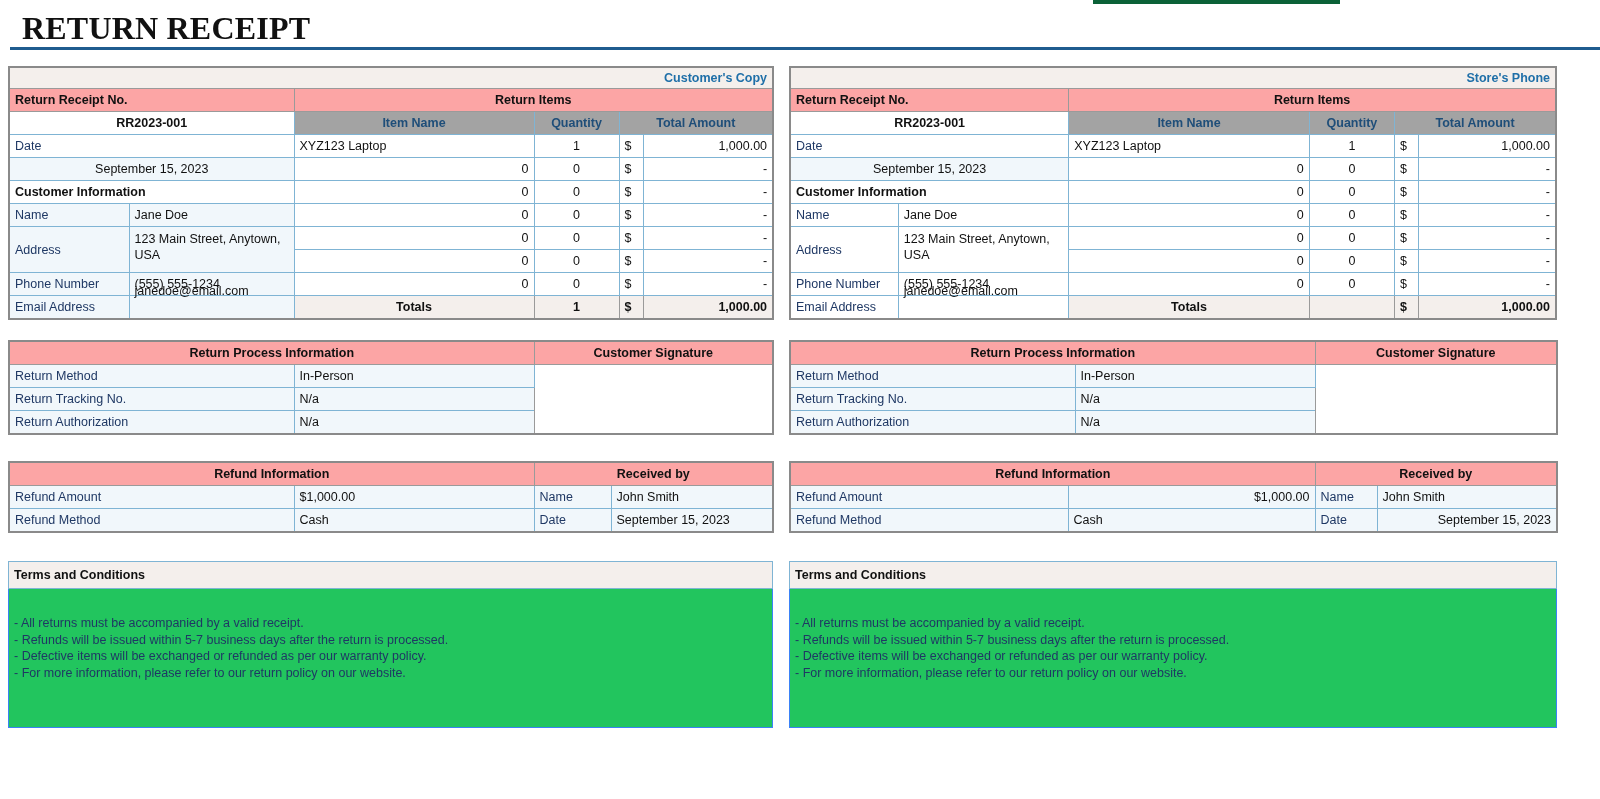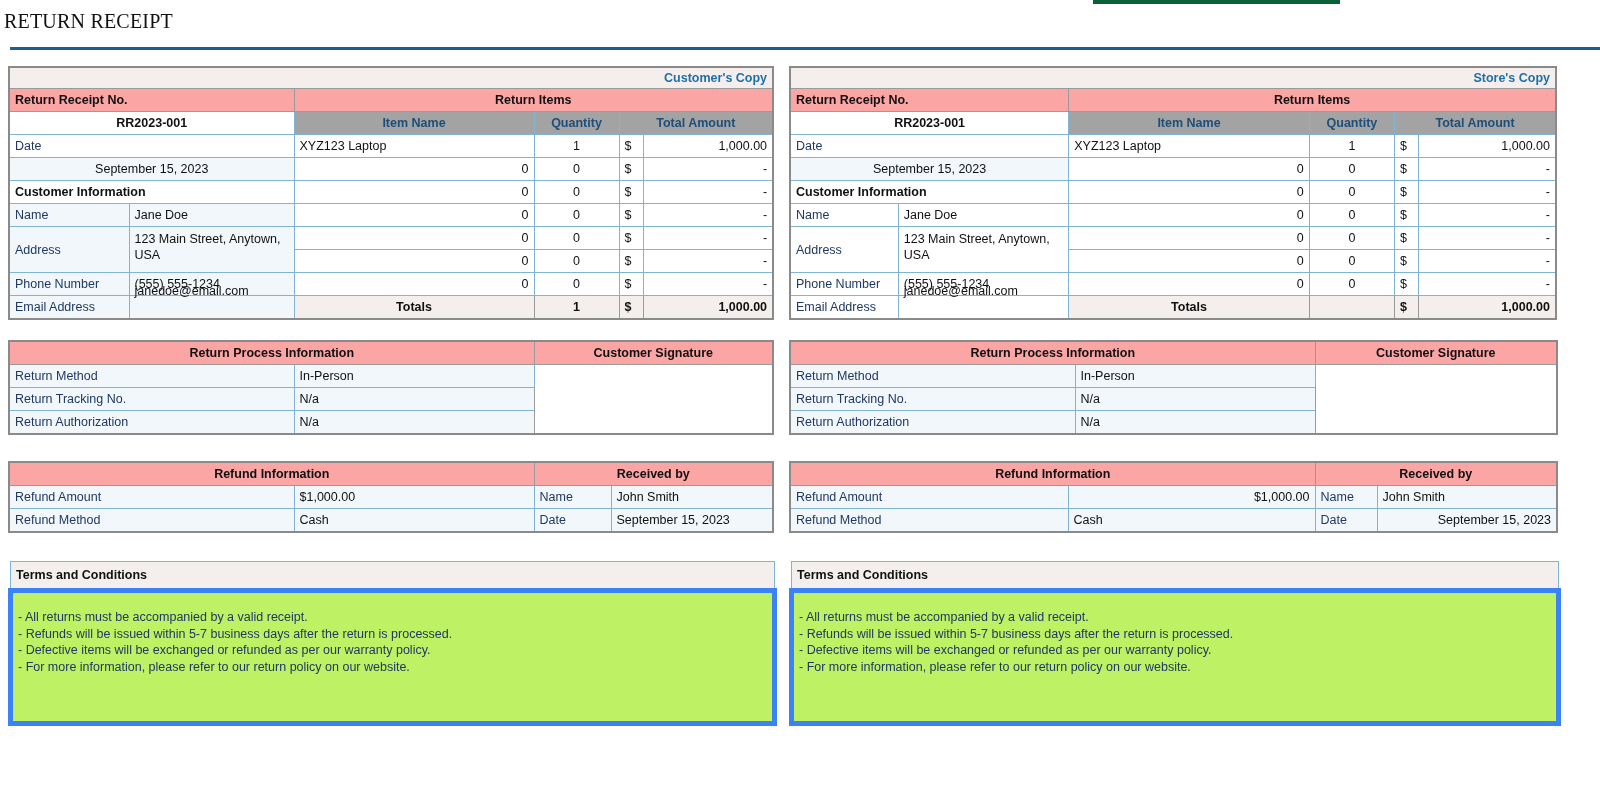--- a/index.html
+++ b/index.html
@@ -10,23 +10,23 @@
     font-size:12.5px;
     color:#1f3864;
     overflow:hidden;
     position:relative;
   }
   .green-bar{
     position:absolute;left:1093px;top:0;width:247px;height:4px;
     background:#0b6137;
   }
   .page-title{
-    position:absolute;left:4px;top:10px;
+    position:absolute;left:22px;top:10px;
     font-family:"Liberation Serif", serif;
-    font-weight:normal;font-size:20px;color:#111111;
+    font-weight:bold;font-size:32px;color:#111111;
     letter-spacing:.2px;
   }
   .title-rule{
     position:absolute;left:10px;top:47px;width:1590px;height:3px;
     background:#1f5c8f;
   }
 
   .panels{position:absolute;left:0;top:66px;width:1600px;}
   .panel{position:absolute;top:0;}
   .panel-left{left:8px;width:765px;}
@@ -81,22 +81,22 @@
     background:#f4efec;border:1px solid #9a9a9a;
     font-weight:bold;color:#111111;
   }
   .nowrapovf{overflow:visible;}
   .terms-hdr{
     background:#f4efec;border:1px solid #7fb4d4;
     font-weight:bold;color:#111111;text-align:left;
     height:22px;
   }
   .terms-body{
-    background:#bef264;border:5px solid #3b82f6;
-    height:110px;vertical-align:top;padding-top:16px;
+    background:#22c55e;border:1px solid #3b82f6;
+    height:110px;vertical-align:top;padding-top:26px;
     white-space:normal;
   }
   .terms-line{line-height:16.5px;color:#1f3864;font-size:12.5px;}
   .emailovf{position:relative;}
   .emailovf span{position:absolute;left:5px;top:-12px;white-space:nowrap;}
 </style>
 </head>
 <body>
 
 <div class="green-bar"></div>
@@ -283,21 +283,21 @@
         <col style="width:108px">
           <col style="width:170px">
         <col style="width:240px">
           <col style="width:85px">
         <col style="width:24px">
           <col style="width:137px">
       </colgroup>
       <tbody>
           <tr>
         <td class="copy-cell" colspan="6">
-          <span class="copy-link">Store's Copy</span>
+          <span class="copy-link">Store's Phone</span>
         </td>
       </tr>
       <tr>
         <td class="hdr hdr-l" colspan="2">Return Receipt No.</td>
         <td class="hdr" colspan="4">Return Items</td>
       </tr>
       <tr>
         <td class="rr shade" colspan="2">RR2023-001</td>
         <td class="colhdr">Item Name</td>
         <td class="colhdr">Quantity</td>

